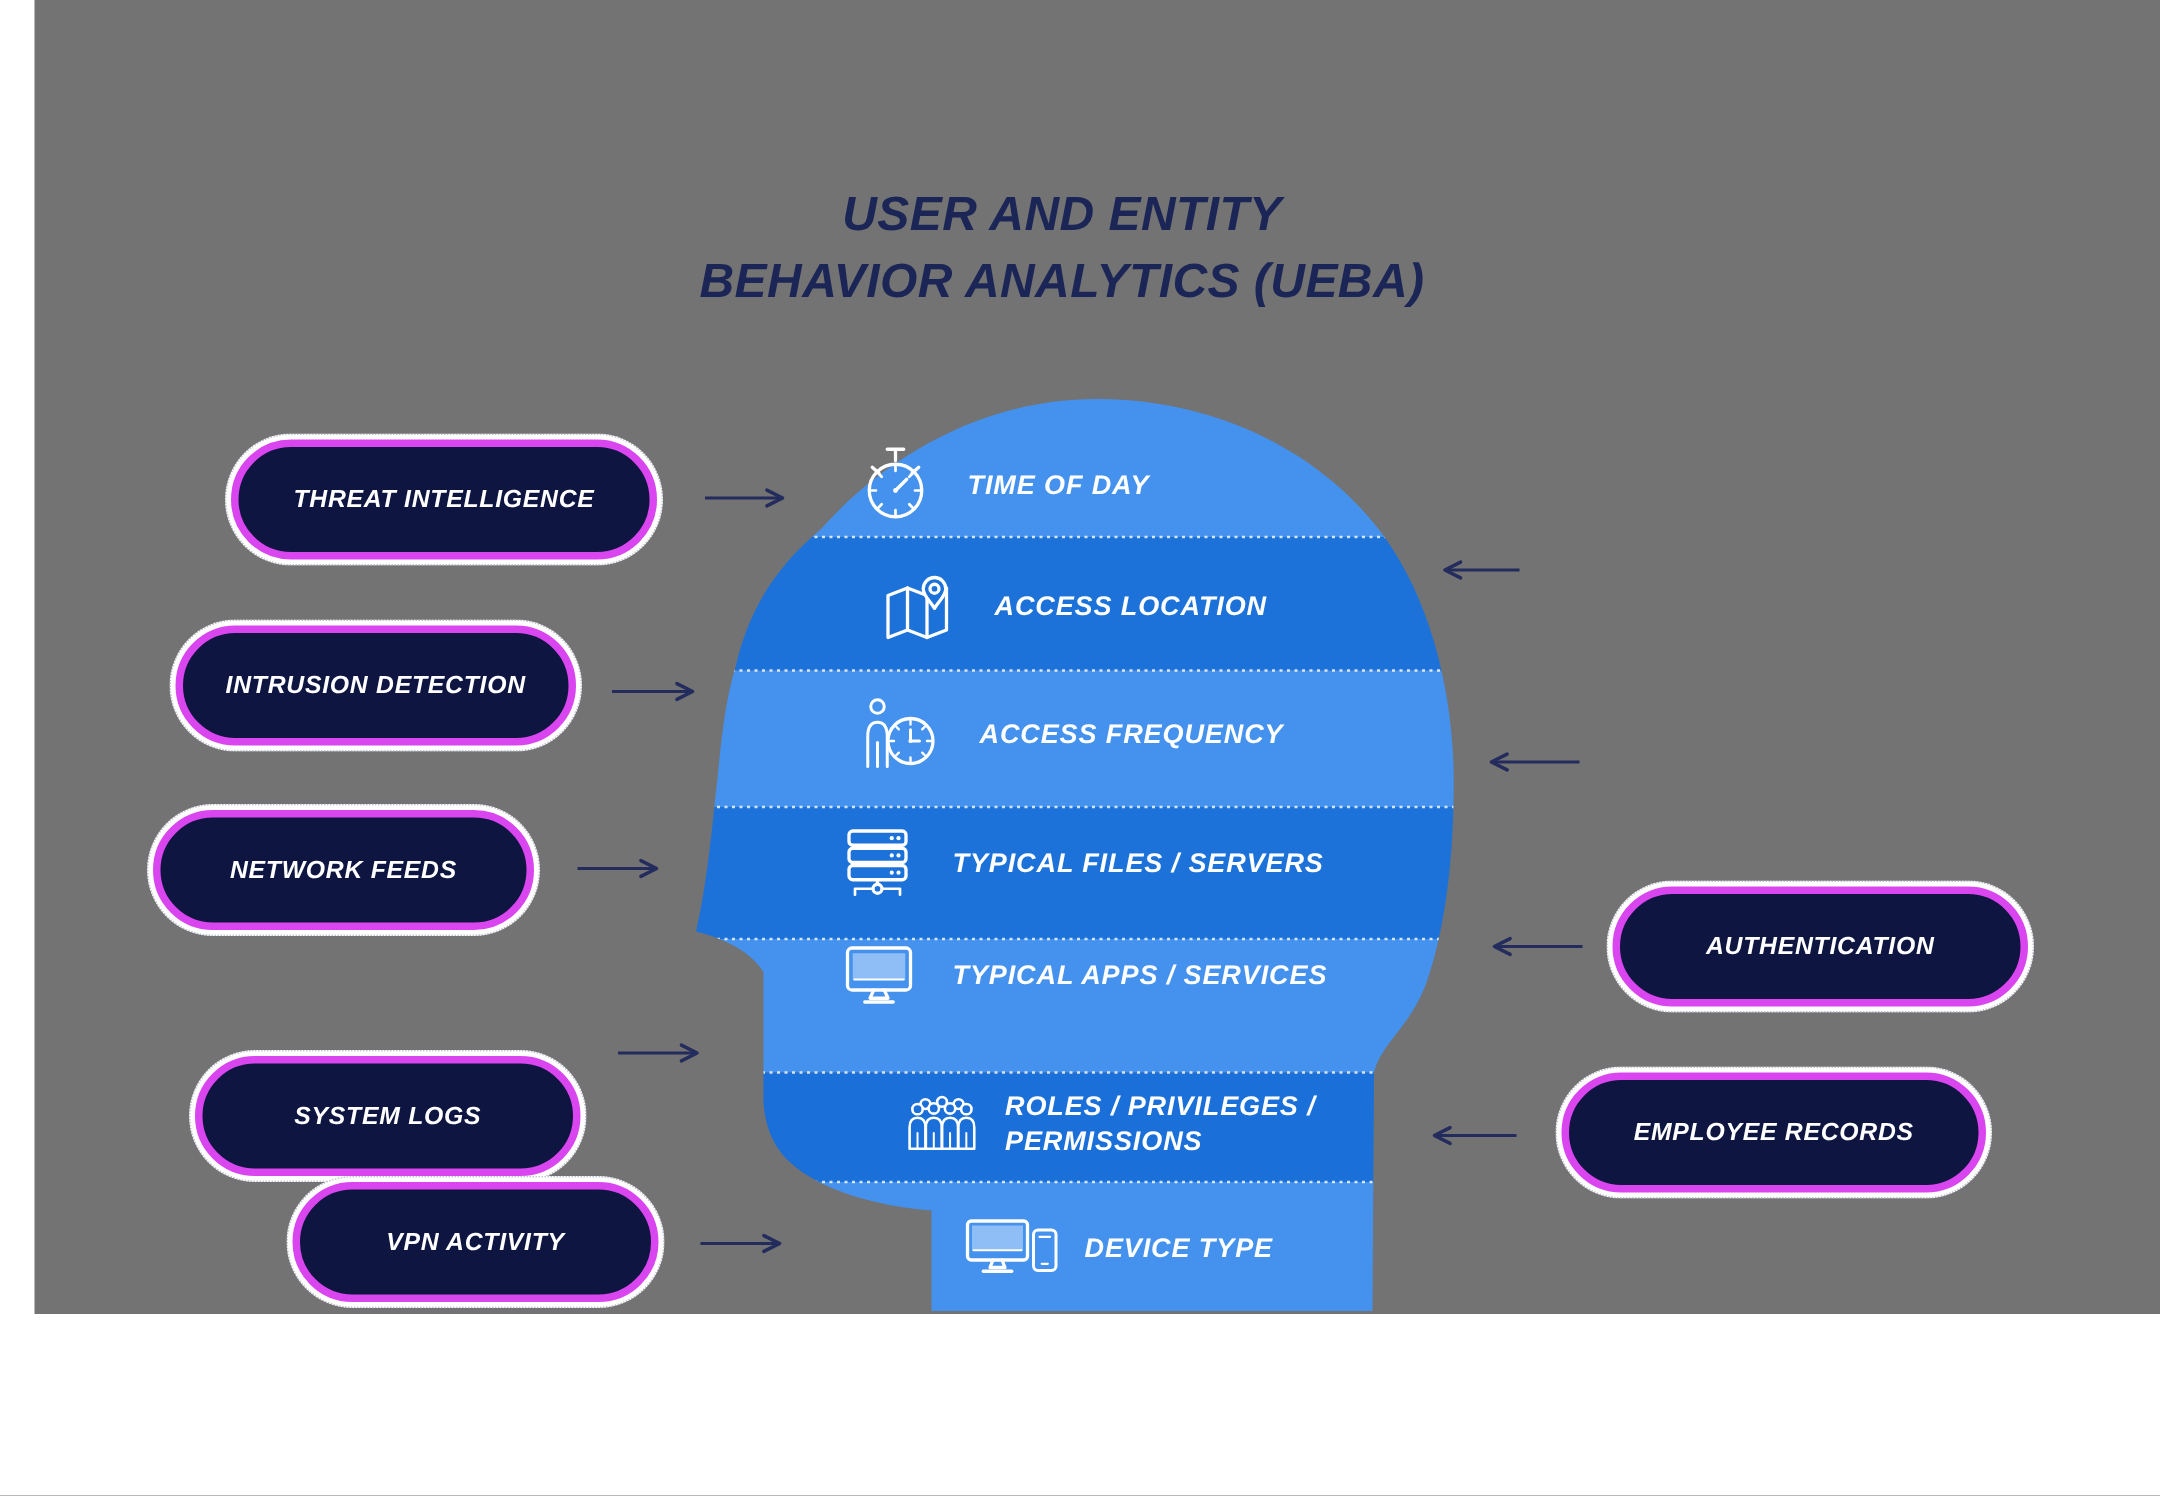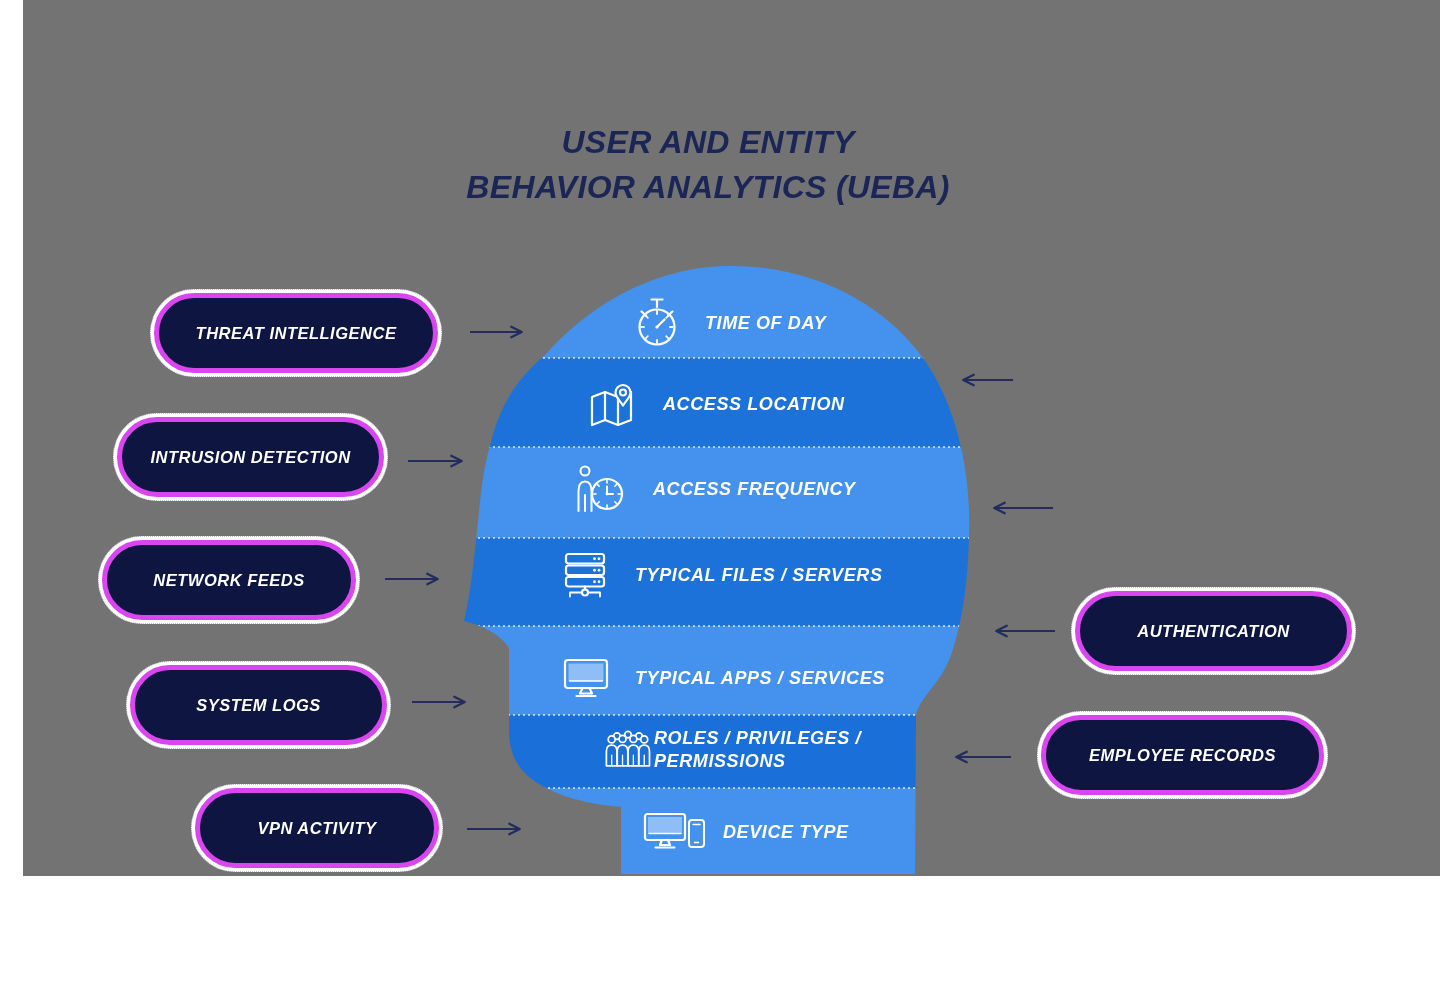--- a/index.html
+++ b/index.html
@@ -17,44 +17,44 @@
   .scene { position:absolute; left:0; top:0; width:1440px; height:997px; }
   
   .band-row {
     position:absolute; display:flex; align-items:center; gap:26px;
     transform:translateY(-50%); color:#ffffff;
   }
   .band-row .band-label {
     font-size:18px; font-weight:bold; font-style:italic;
     letter-spacing:.6px; white-space:nowrap;
   }
-  .row1 { left:612px; top:323px; }
+  .row1 { left:552px; top:323px; }
   .row2 { left:566px; top:404px; }
   .row3 { left:552px; top:489px; }
   .row4 { left:540px; top:575px; }
-  .row5 { left:540px; top:678px; }
-  .row6 { left:581px; top:749px; gap:2px; }
+  .row5 { left:540px; top:650px; }
+  .row6 { left:581px; top:749px; gap:18px; }
   .row6 .band-label { white-space:normal; width:244px; line-height:1.25; }
   .row7 { left:620px; top:832px; gap:16px; }
   
   .pill-outer {
     position:absolute; border:1.5px dotted #c0c5cf; border-radius:999px;
     padding:3px; background:#ffffff; box-sizing:border-box;
   }
   .pill {
     height:80px; box-sizing:border-box; border:5px solid #d946ef;
     border-radius:999px; background:#0d1540; color:#ffffff;
     display:flex; align-items:center; justify-content:center;
     font-weight:bold; font-style:italic; font-size:16.5px; letter-spacing:.5px;
     white-space:nowrap;
   }
   .p1 { left:127px;  top:289px; width:292px; }
   .p2 { left:90px;   top:413px; width:275px; }
   .p3 { left:75px;   top:536px; width:262px; }
-  .p4 { left:103px;  top:661px; width:265px;text-align:right; }
+  .p4 { left:103px;  top:700px; width:265px;text-align:right; }
   .p5 { left:168px;  top:784px; width:252px; }
   .p6 { left:1016px; top:340px; width:292px; }
   .p7 { left:1045px; top:464px; width:282px; }
   .p8 { left:1048px; top:587px; width:285px; }
   .p9 { left:1014px; top:711px; width:291px; }
   .icon { display:block; }
 </style>
 </head>
 <body>
 

